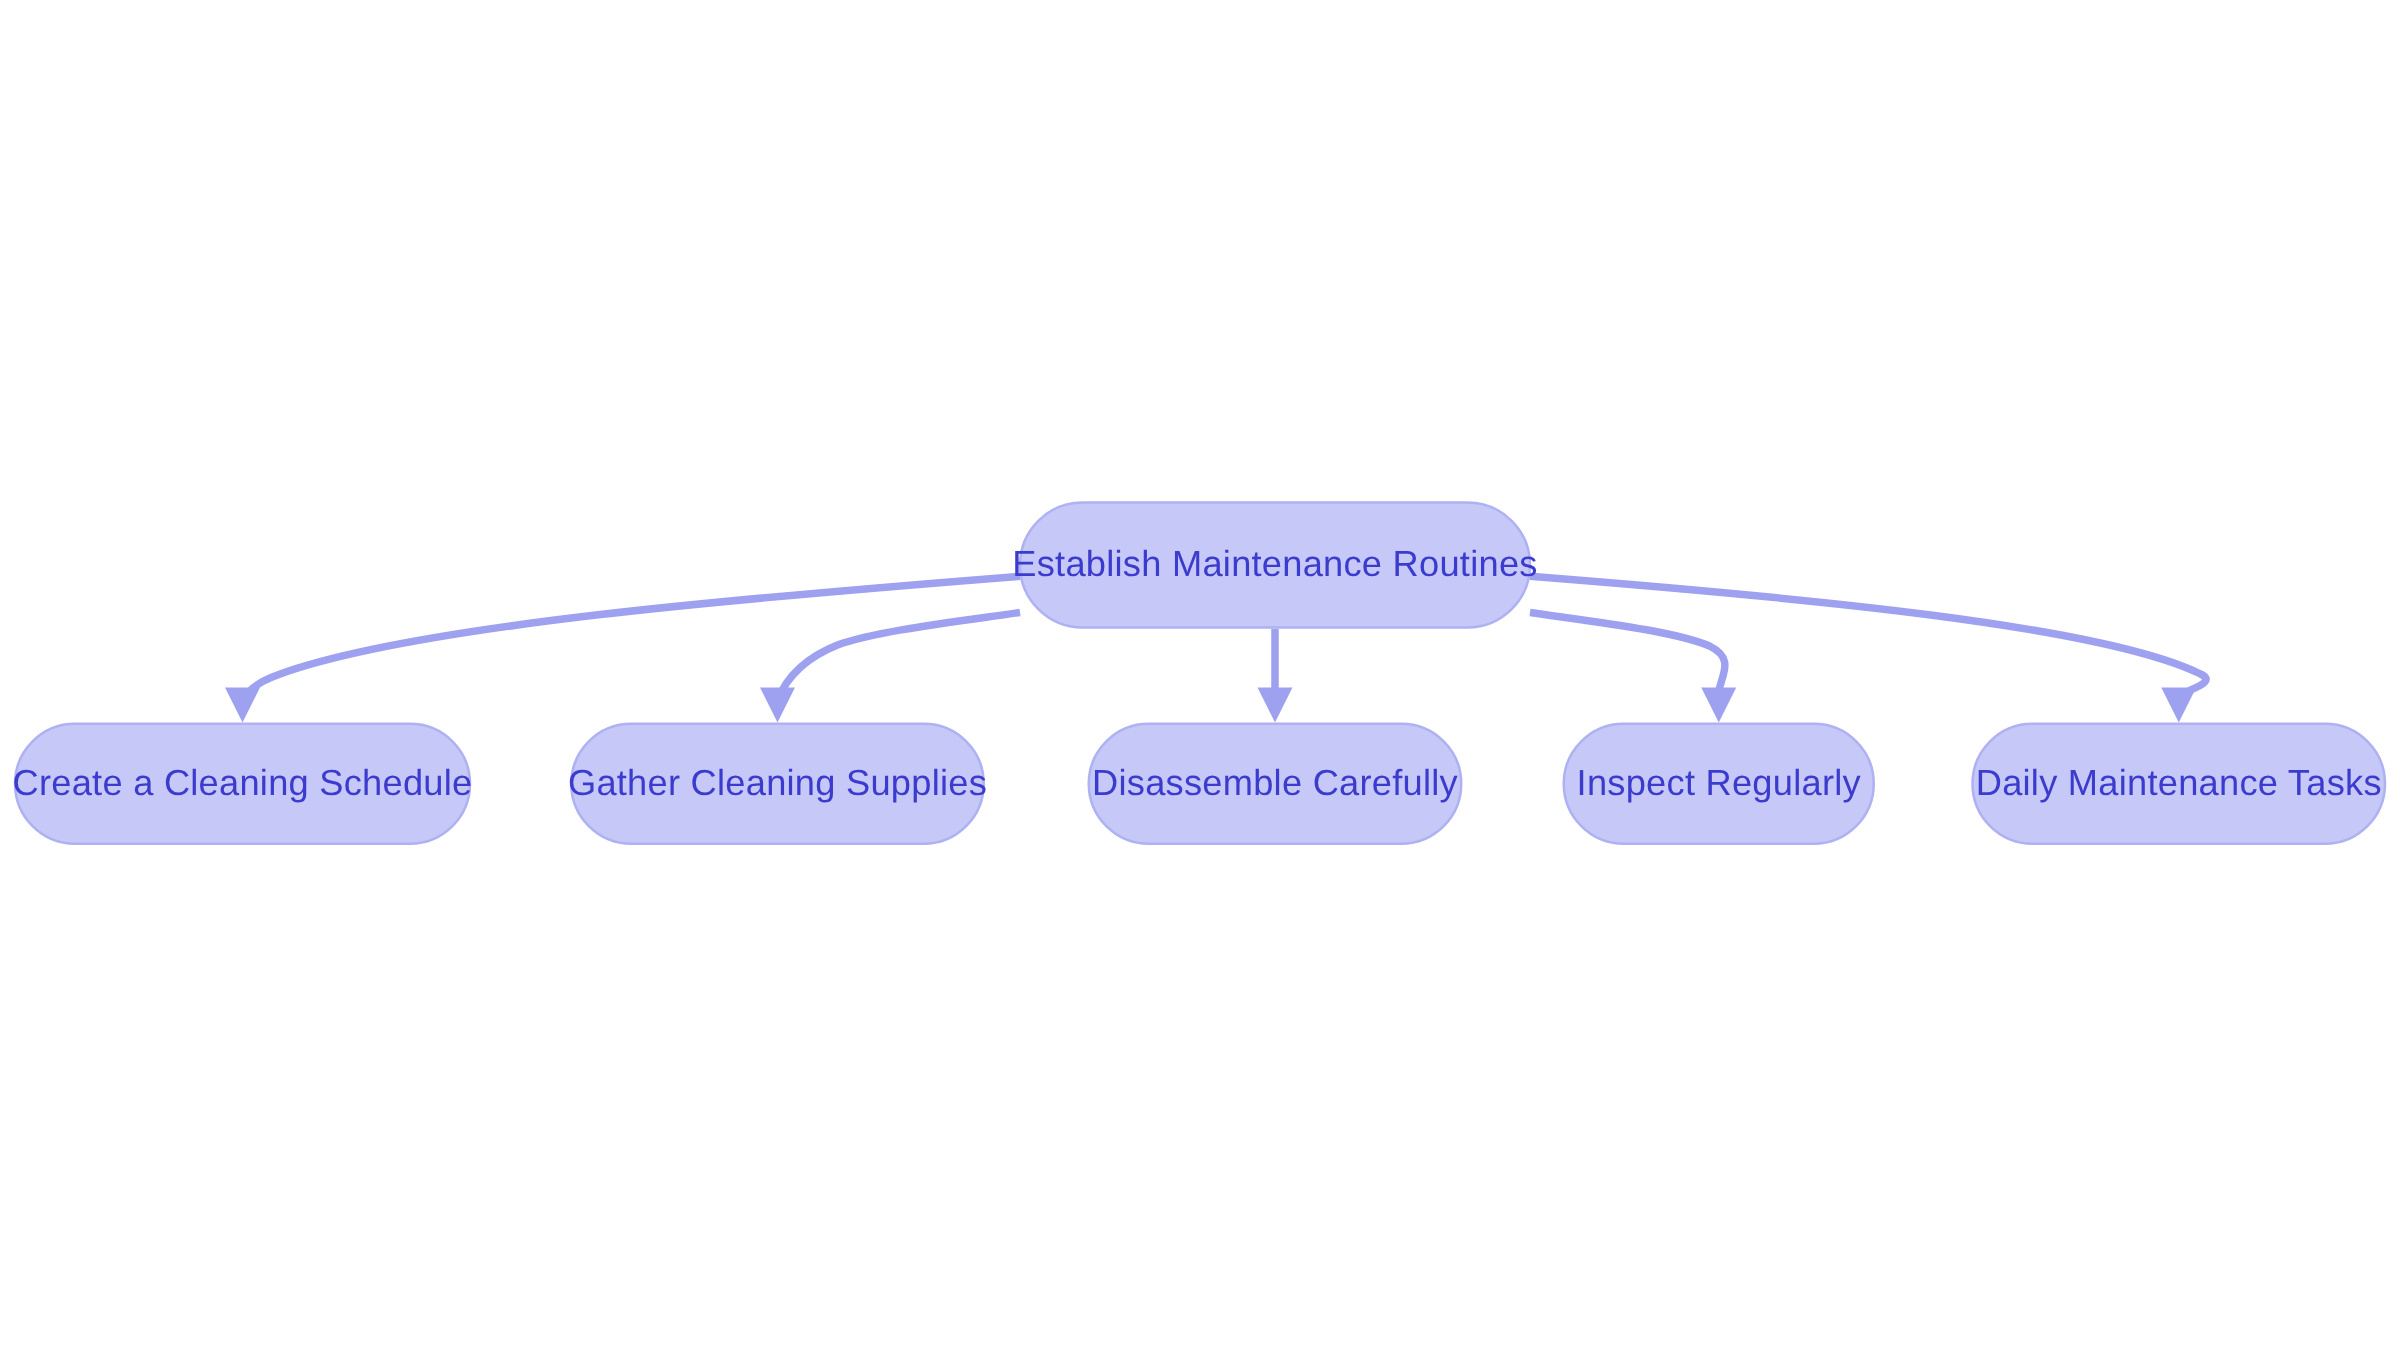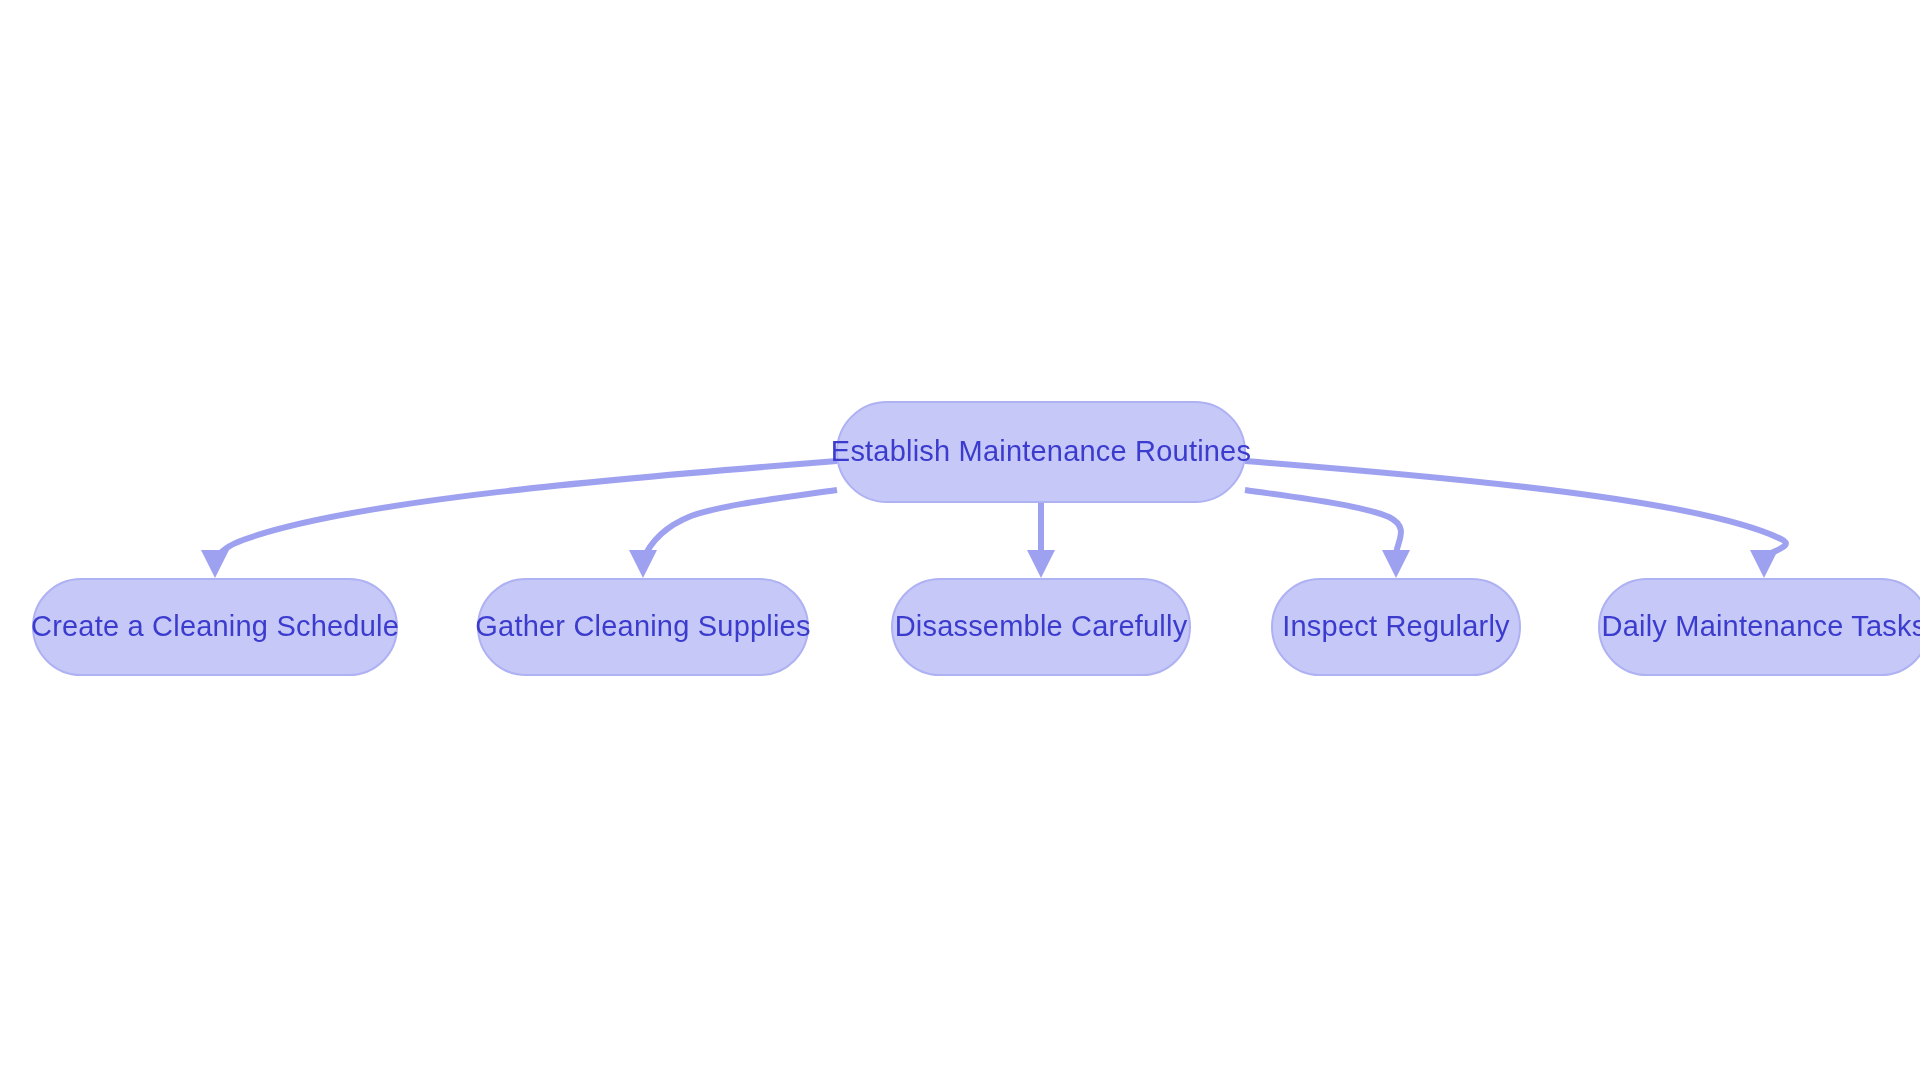--- a/index.html
+++ b/index.html
@@ -12,21 +12,20 @@
     height: 1083px;
     font-family: "Liberation Sans", sans-serif;
     overflow: hidden;
     position: relative;
   }
   #canvas {
     position: absolute;
     inset: 0;
     width: 1754px;
     height: 1083px;
-    margin-left: 21px;
   }
   .flow-svg {
     position: absolute;
     left: 0;
     top: 0;
     width: 1920px;
     height: 1083px;
   }
   .edge-path {
     fill: none;

